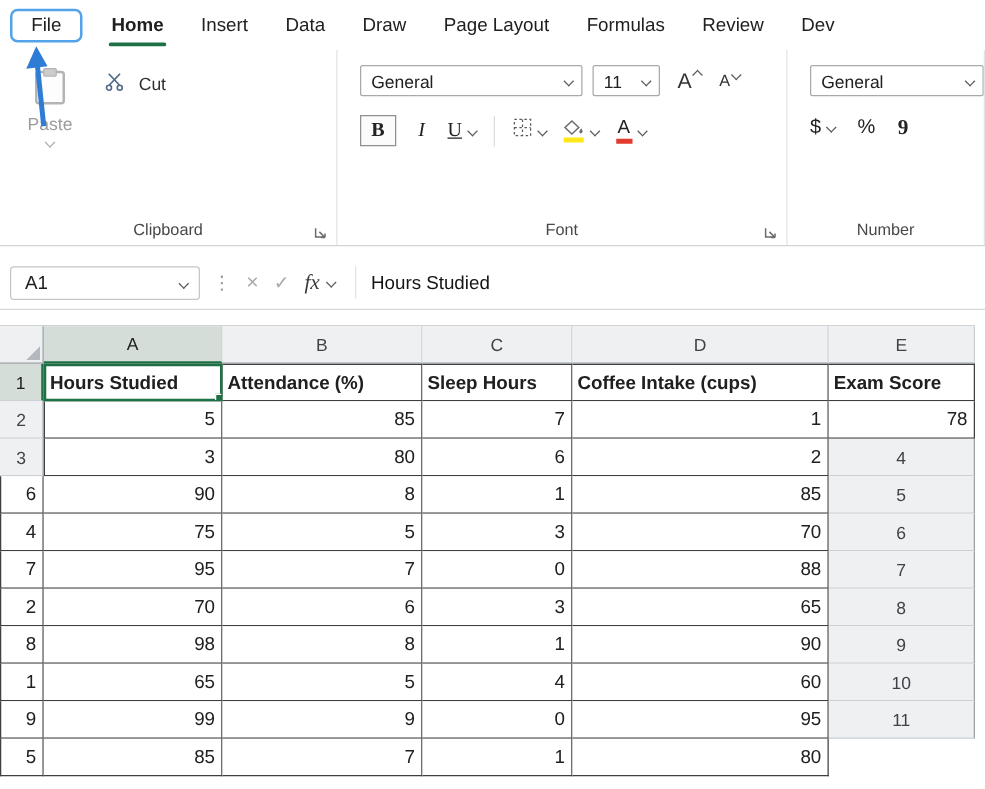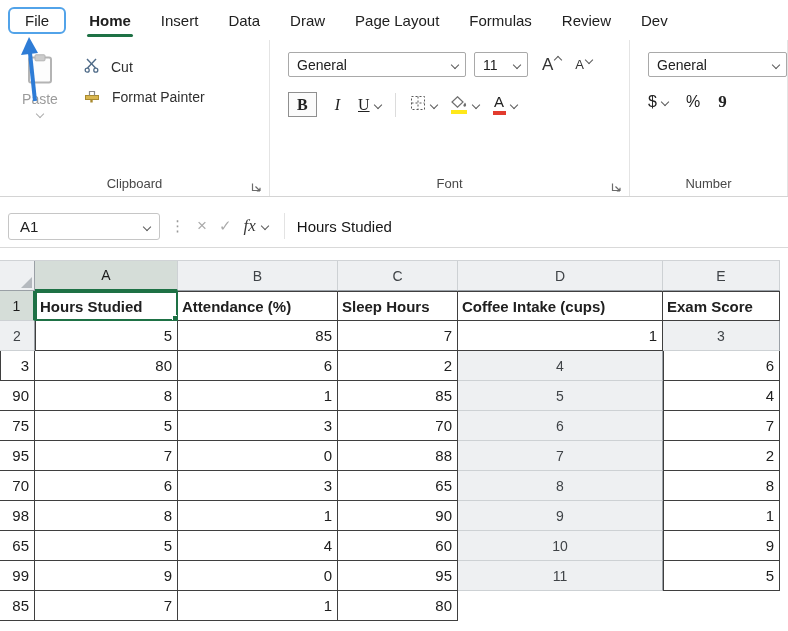--- a/index.html
+++ b/index.html
@@ -129,30 +129,20 @@
             <span>
               <svg width="15" height="15" viewBox="0 0 15 15">
                 <path d="M3 1 L11.5 10" stroke="#4f6b88" stroke-width="1.4" fill="none"></path>
                 <path d="M12 1 L3.5 10" stroke="#4f6b88" stroke-width="1.4" fill="none"></path>
                 <circle cx="3.2" cy="12.2" r="2" fill="none" stroke="#4f6b88" stroke-width="1.3"></circle>
                 <circle cx="11.8" cy="12.2" r="2" fill="none" stroke="#4f6b88" stroke-width="1.3"></circle>
               </svg>
             </span>
             <span>Cut</span>
           </div>
-          <div class="sbtn">
-            <span>
-              <svg width="16" height="15" viewBox="0 0 16 15">
-                <rect x="1.5" y="7.5" width="13" height="4" fill="#d9b64f" stroke="#a98a2f"></rect>
-                <path d="M5.5 7.5 V3.5 h5 v4" fill="none" stroke="#8a8a8a" stroke-width="1.2"></path>
-                <path d="M7.5 11.5 v3" stroke="#a98a2f" stroke-width="2.4"></path>
-              </svg>
-            </span>
-            <span>Format Painter</span>
-          </div>
         </div>
       </div>
       <div class="group-label">Clipboard</div>
       <div class="launcher">
         <svg width="11" height="11" viewBox="0 0 11 11">
           <path d="M1.5 1.5 v7 h7" fill="none" stroke="#6b6b6b" stroke-width="1.2"></path>
           <path d="M4.5 4.5 L9 9 M9 9 v-3.2 M9 9 h-3.2" stroke="#6b6b6b" stroke-width="1.2" fill="none"></path>
         </svg>
       </div>
     </div>
@@ -273,20 +263,21 @@
       <div class="dcell hrow top left selected">Hours Studied</div>
       <div class="dcell hrow top">Attendance (%)</div>
       <div class="dcell hrow top">Sleep Hours</div>
       <div class="dcell hrow top">Coffee Intake (cups)</div>
       <div class="dcell hrow top">Exam Score</div>
       <div class="rowhdr">2</div>
       <div class="dcell num left">5</div>
       <div class="dcell num">85</div>
       <div class="dcell num">7</div>
       <div class="dcell num">1</div>
+      <div class="dcell num">78</div>
       <div class="rowhdr">3</div>
       <div class="dcell num left">3</div>
       <div class="dcell num">80</div>
       <div class="dcell num">6</div>
       <div class="dcell num">2</div>
       <div class="rowhdr">4</div>
       <div class="dcell num left">6</div>
       <div class="dcell num">90</div>
       <div class="dcell num">8</div>
       <div class="dcell num">1</div>

